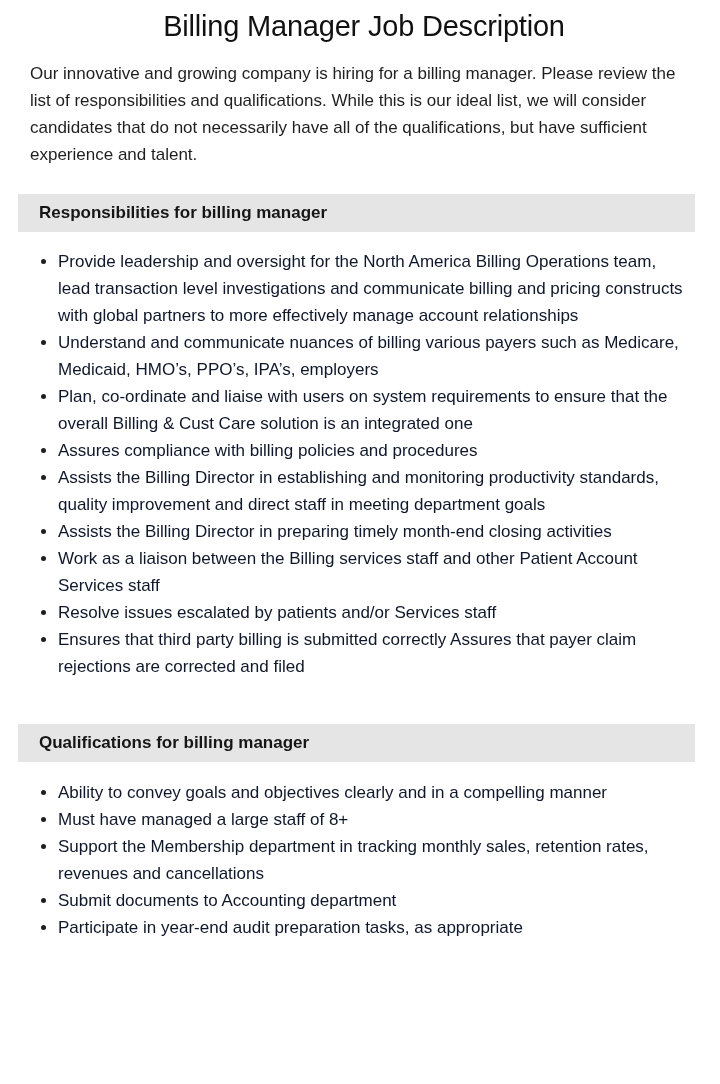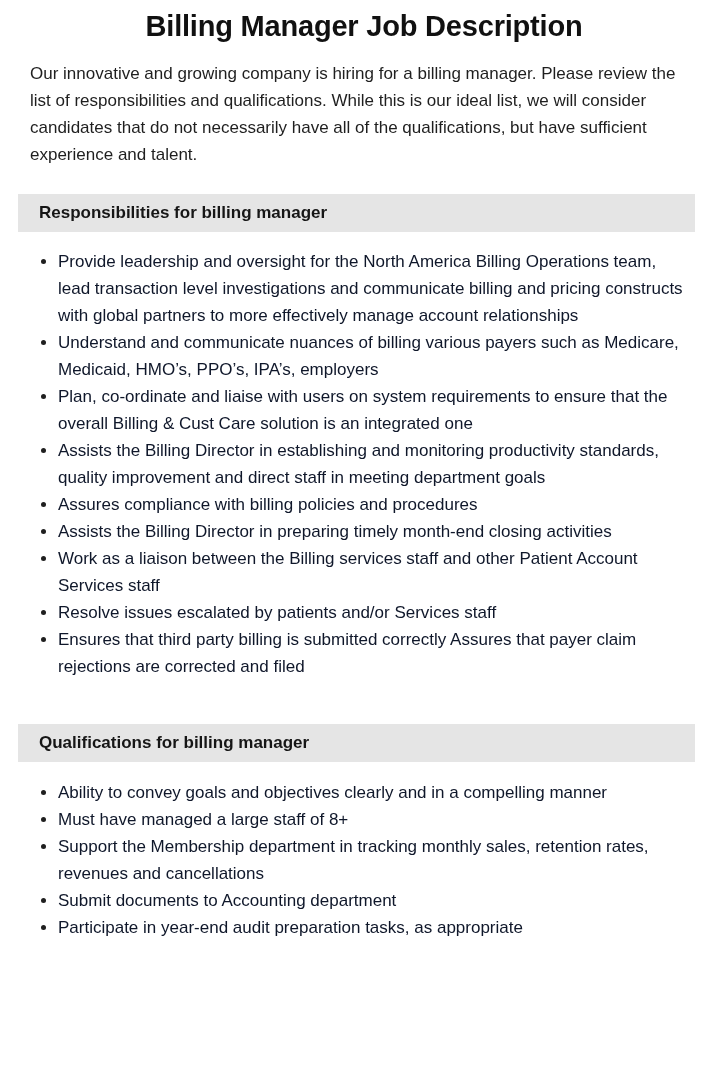--- a/index.html
+++ b/index.html
@@ -19,21 +19,21 @@
     width: 720px;
     box-sizing: border-box;
     padding: 0;
   }
 
   .doc-title {
     margin: 0;
     padding: 6px 20px 0 28px;
     text-align: center;
     font-size: 29px;
-    font-weight: 700;
+    font-weight: 400;
     letter-spacing: -0.2px;
     line-height: 40px;
     color: #111111;
   }
 
   .intro {
     margin: 14px 0 0 0;
     padding: 0 30px 0 30px;
     font-size: 17px;
     line-height: 27px;
@@ -96,22 +96,22 @@
   <h1 class="doc-title">Billing Manager Job Description</h1>
 
   <p class="intro">Our innovative and growing company is hiring for a billing manager. Please review the list of responsibilities and qualifications. While this is our ideal list, we will consider candidates that do not necessarily have all of the qualifications, but have sufficient experience and talent.</p>
 
   <section class="section section-responsibilities">
     <div class="section-header">Responsibilities for billing manager</div>
     <ul class="bullet-list">
       <li>Provide leadership and oversight for the North America Billing Operations team, lead transaction level investigations and communicate billing and pricing constructs with global partners to more effectively manage account relationships</li>
       <li>Understand and communicate nuances of billing various payers such as Medicare, Medicaid, HMO’s, PPO’s, IPA’s, employers</li>
       <li>Plan, co-ordinate and liaise with users on system requirements to ensure that the overall Billing &amp; Cust Care solution is an integrated one</li>
+      <li>Assures compliance with billing policies and procedures</li>
       <li>Assists the Billing Director in establishing and monitoring productivity standards, quality improvement and direct staff in meeting department goals</li>
-      <li>Assures compliance with billing policies and procedures</li>
       <li>Assists the Billing Director in preparing timely month-end closing activities</li>
       <li>Work as a liaison between the Billing services staff and other Patient Account Services staff</li>
       <li>Resolve issues escalated by patients and/or Services staff</li>
       <li>Ensures that third party billing is submitted correctly Assures that payer claim rejections are corrected and filed</li>
     </ul>
   </section>
 
   <section class="section section-qualifications">
     <div class="section-header">Qualifications for billing manager</div>
     <ul class="bullet-list">

